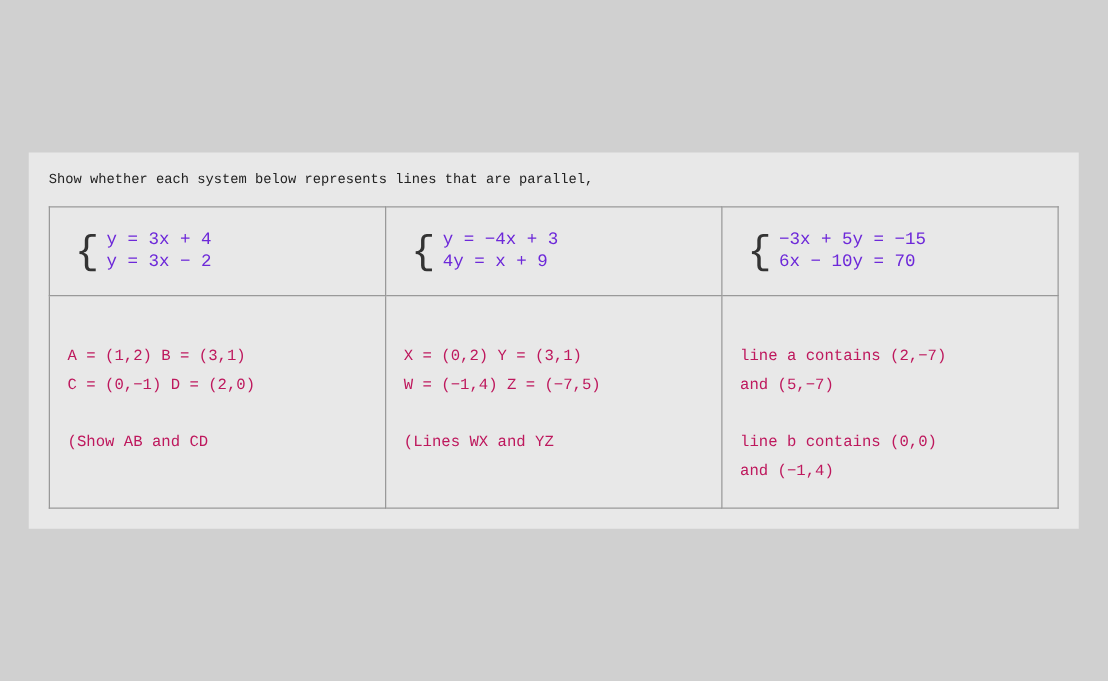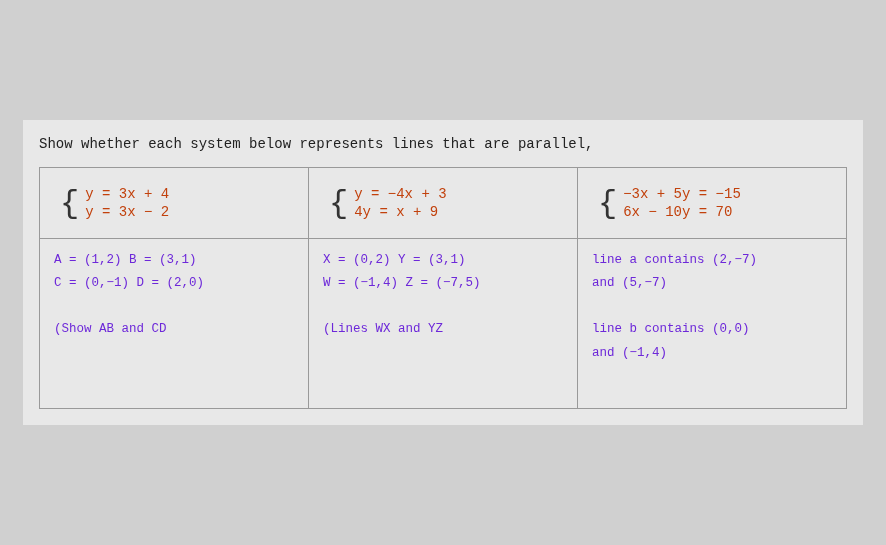--- a/index.html
+++ b/index.html
@@ -15,21 +15,21 @@
       padding: 20px;
     }
 
     .page-wrapper {
       background: #e8e8e8;
       width: 840px;
       padding: 14px 16px 16px 16px;
     }
 
     .instructions {
-      font-size: 14px;
+      font-size: 11px;
       color: #222;
       line-height: 1.5;
       margin-bottom: 12px;
     }
 
     .grid-table {
       width: 100%;
       border-collapse: collapse;
       border: 1.5px solid #999;
       background: #e8e8e8;
@@ -71,28 +71,29 @@
     }
 
     .eq-lines {
       display: flex;
       flex-direction: column;
       gap: 2px;
     }
 
     .eq-line {
       font-size: 14px;
-      color: #c2410c;
+      color: #6d28d9;
       white-space: nowrap;
     }
 
     .points-info {
       font-size: 12.5px;
       line-height: 1.85;
-      color: #6d28d9;
+      color: #be185d;
+      margin-top: 27px;
     }
   </style>
 </head>
 <body>
 
 <div class="page-wrapper">
   <div class="instructions">
     <span>Show whether each system below represents lines that are parallel,</span><br>
   </div>
 

